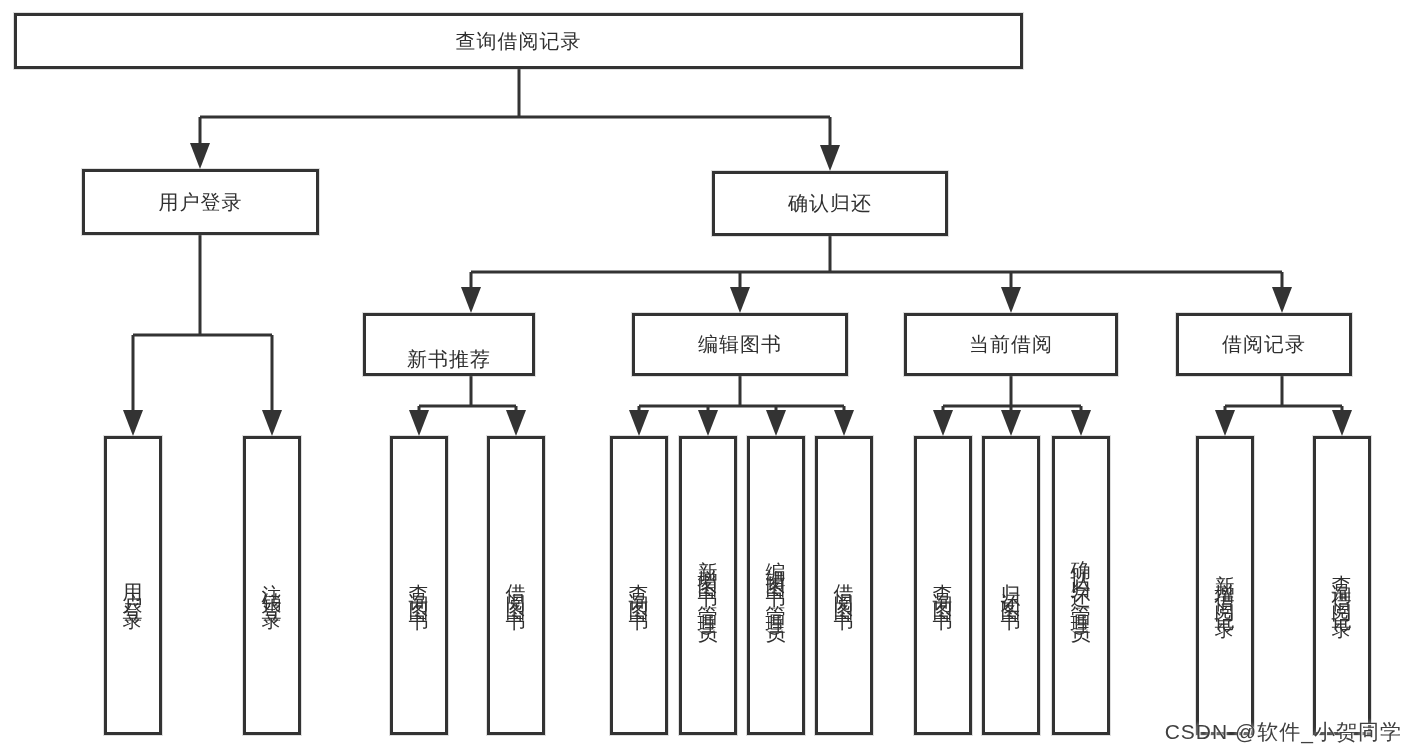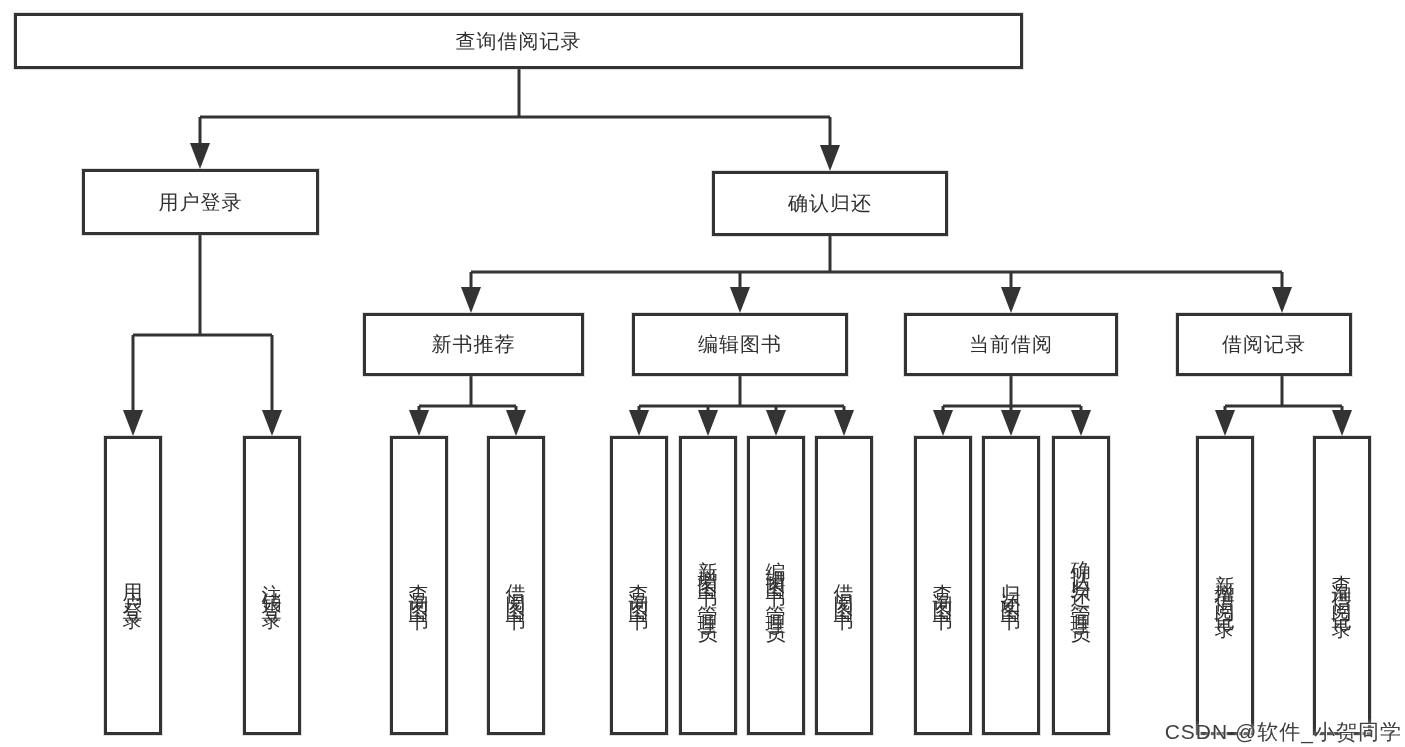--- a/index.html
+++ b/index.html
@@ -98,21 +98,21 @@
     <span>查询借阅记录</span>
   </div>
 
   <div class="box" style="left:82px; top:169px; width:237px; height:66px;">
     <span>用户登录</span>
   </div>
   <div class="box" style="left:712px; top:171px; width:236px; height:65px;">
     <span>确认归还</span>
   </div>
 
-  <div class="box" style="left:363px; top:313px; width:221px; height:63px;">
+  <div class="box" style="left:363px; top:313px; width:172px; height:63px;align-items:flex-end;">
     <span>新书推荐</span>
   </div>
   <div class="box" style="left:632px; top:313px; width:216px; height:63px;">
     <span>编辑图书</span>
   </div>
   <div class="box" style="left:904px; top:313px; width:214px; height:63px;">
     <span>当前借阅</span>
   </div>
   <div class="box" style="left:1176px; top:313px; width:176px; height:63px;">
     <span>借阅记录</span>

